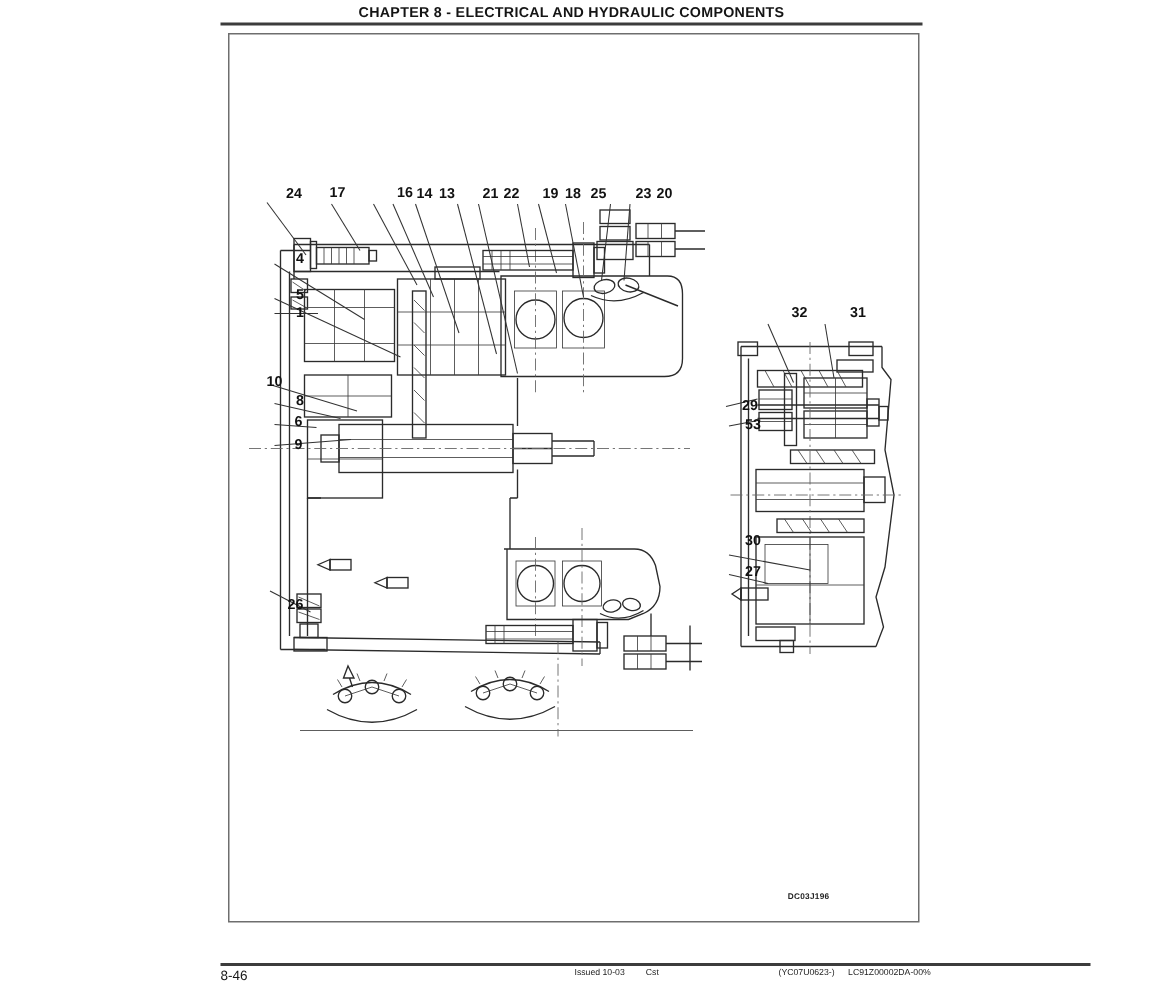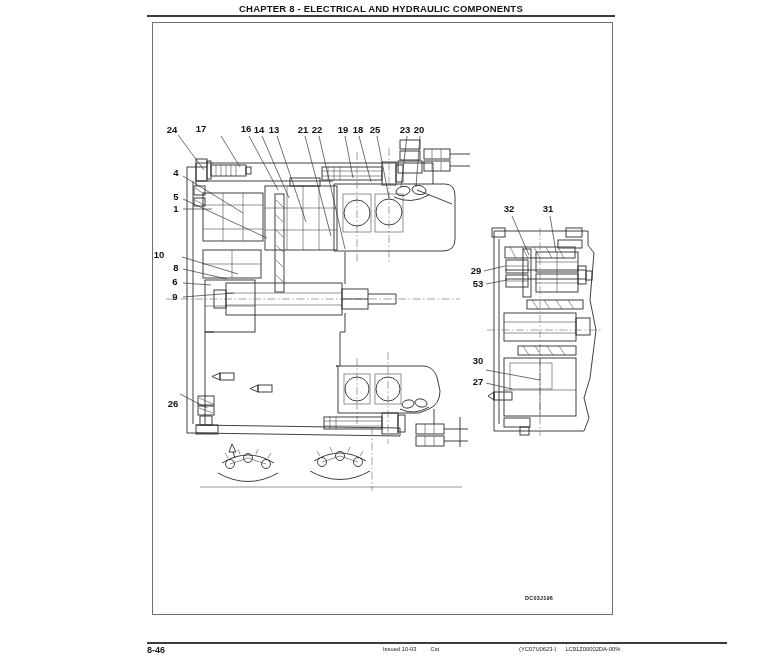--- a/index.html
+++ b/index.html
@@ -5,25 +5,25 @@
   html,body{margin:0;padding:0;background:#ffffff;}
   .page{position:relative;width:768px;height:657px;background:#ffffff;
         font-family:"Liberation Sans",sans-serif;color:#1c1c1c;overflow:hidden;}
   .page-title{position:absolute;top:3px;left:147px;width:468px;text-align:center;
         font-size:9.5px;font-weight:bold;letter-spacing:.2px;color:#141414;}
   .title-rule{position:absolute;top:15px;left:147px;width:468px;height:2px;background:#3c3c3c;}
   .figure-box{position:absolute;left:152px;top:22px;width:459px;height:591px;
         border:1px solid #6e6e6e;background:#ffffff;}
   .figure-box svg{position:absolute;left:0;top:0;}
   .callout{position:absolute;transform:translate(-50%,-50%);font-size:9.5px;font-weight:bold;
-        color:#111;white-space:nowrap;line-height:1;}
+        color:#111;white-space:nowrap;line-height:1;margin-left:24px;}
   .fig-code{position:absolute;left:320px;top:572px;width:80px;text-align:right;
         font-size:5.5px;font-weight:bold;color:#222;letter-spacing:.2px;}
   .footer-rule{position:absolute;top:642px;left:147px;width:580px;height:2px;background:#3c3c3c;}
-  .page-number{position:absolute;top:645px;left:147px;font-size:9px;font-weight:bold;color:#161616;}
+  .page-number{position:absolute;top:645px;left:147px;font-size:9px;font-weight:normal;color:#161616;}
   .footer-center{position:absolute;top:646px;left:383px;font-size:5.8px;color:#222;}
   .footer-center .rev{margin-left:14px;}
   .footer-right{position:absolute;top:646px;left:519px;font-size:5.8px;color:#222;}
   .footer-right .form{margin-left:9px;}
   
   .ln{stroke:#2b2b2b;stroke-width:.9;fill:none;}
   .tn{stroke:#3a3a3a;stroke-width:.55;fill:none;}
   .cl{stroke:#666;stroke-width:.6;fill:none;stroke-dasharray:8 2.5 1.5 2.5;}
   .ld{stroke:#333;stroke-width:.7;fill:none;}
 </style>

